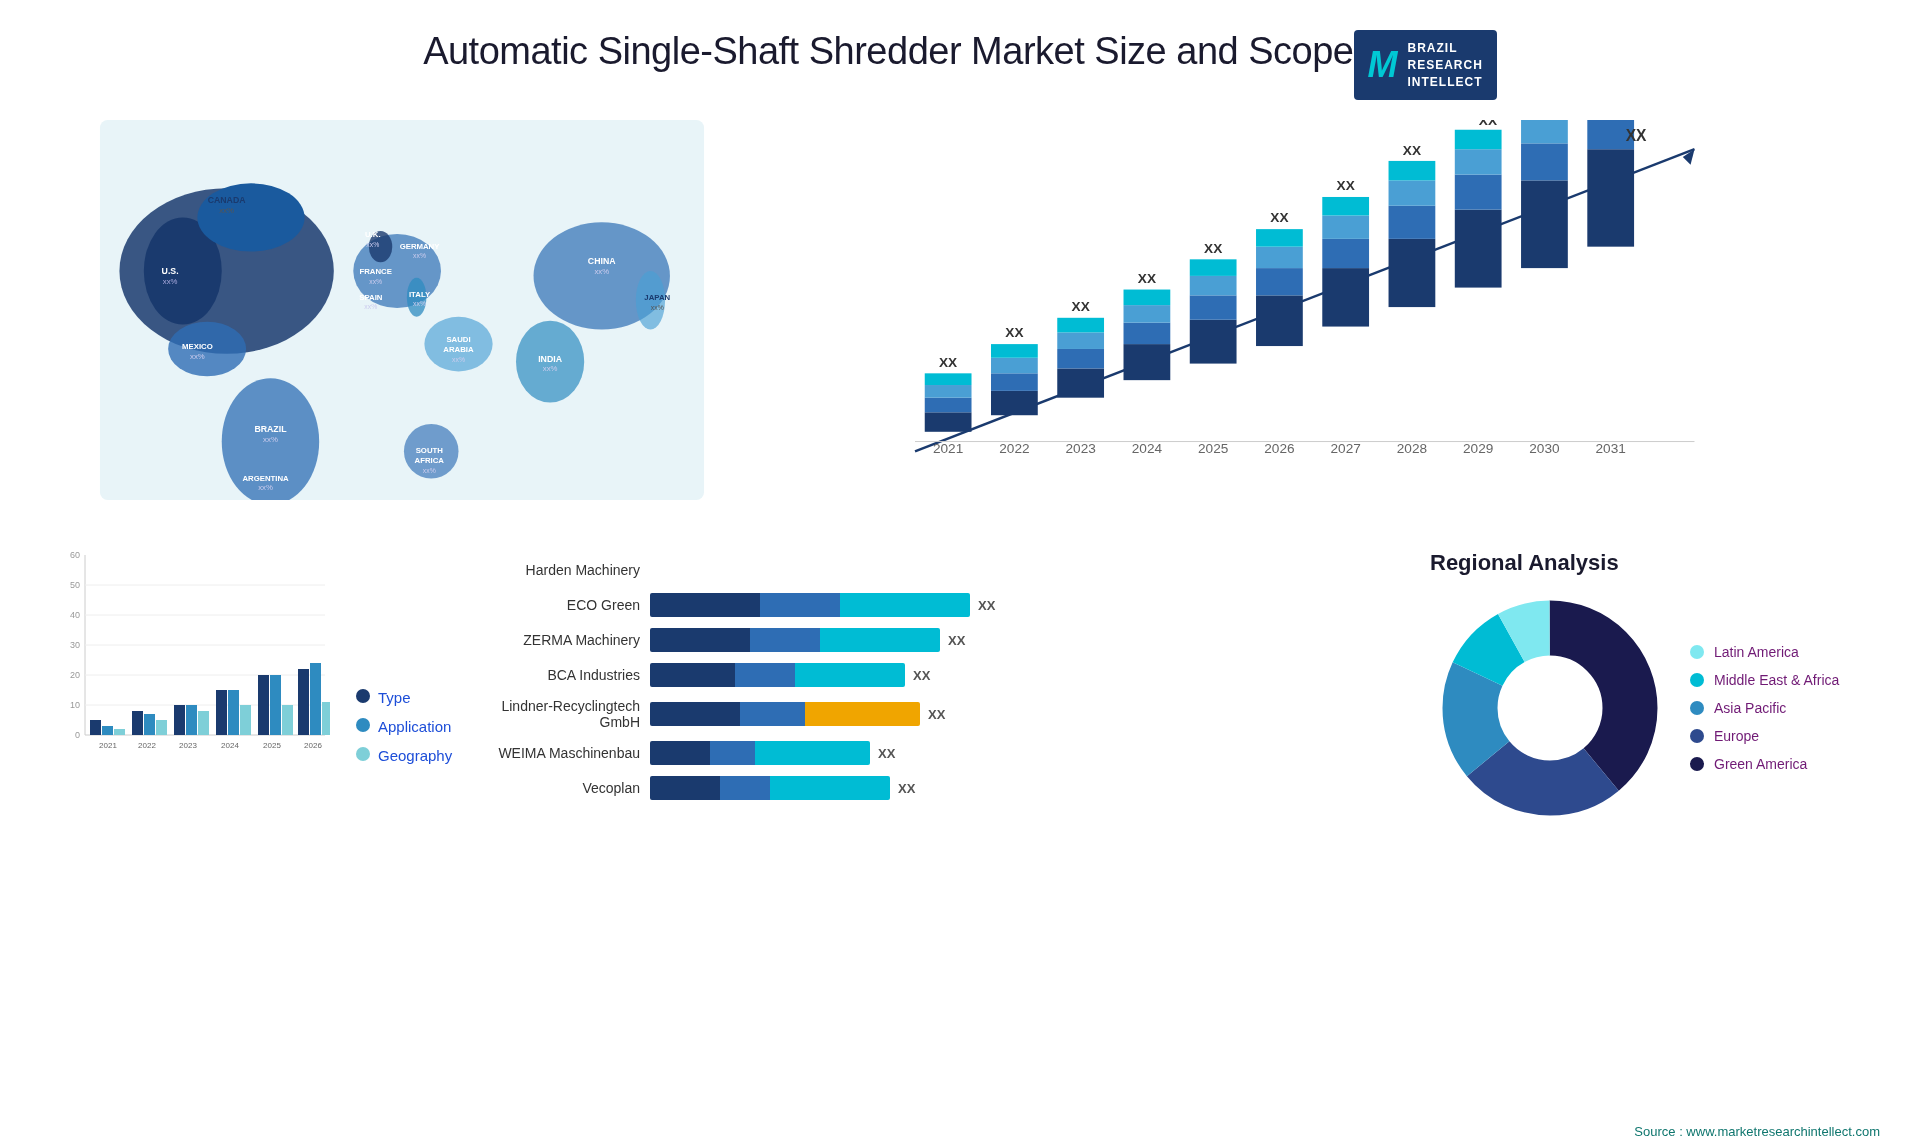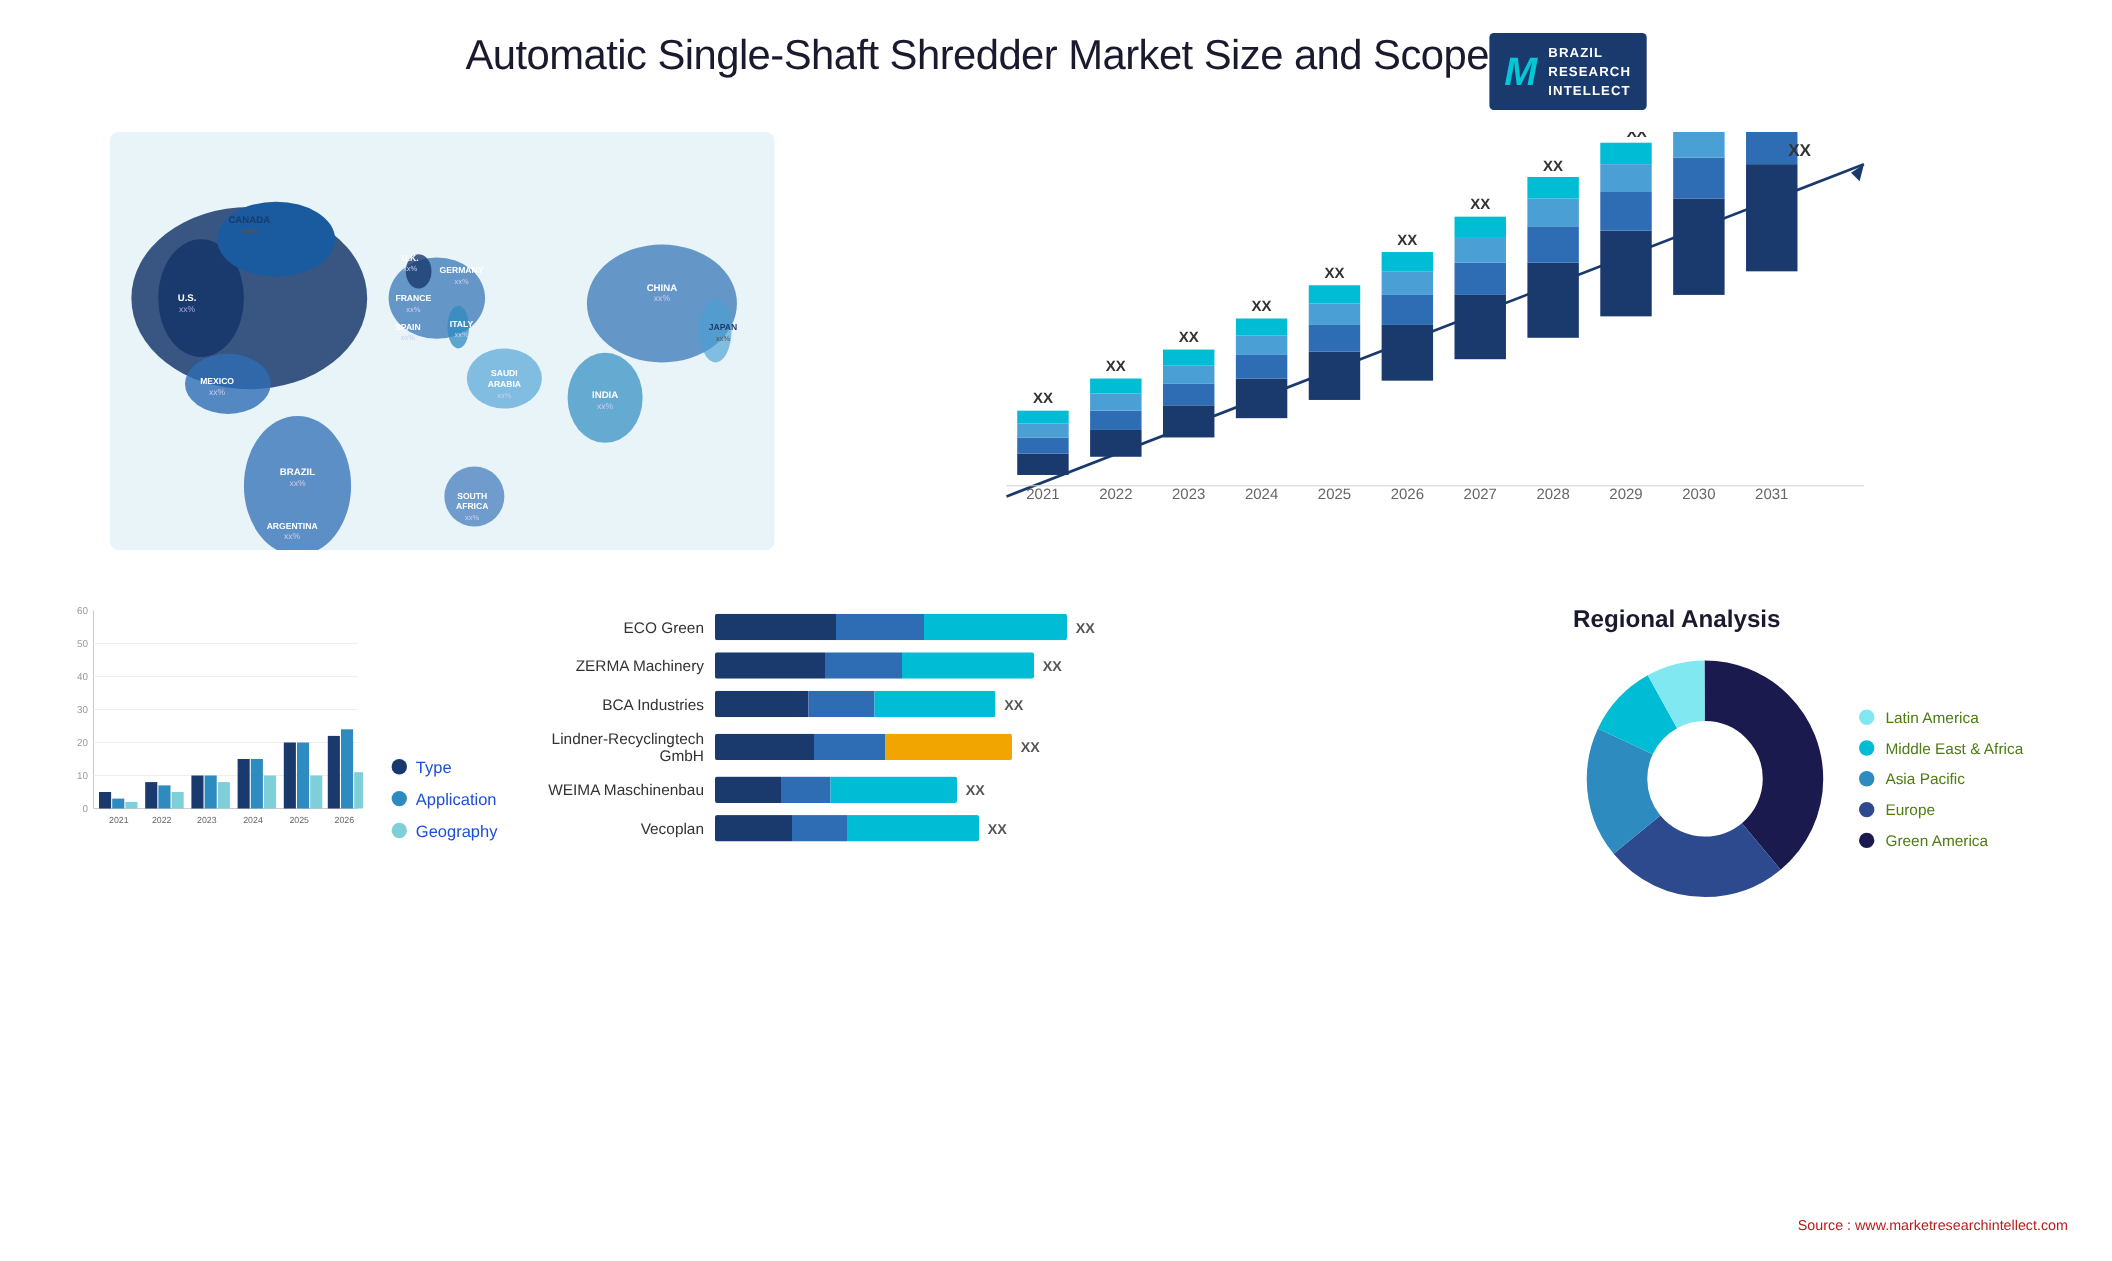--- a/index.html
+++ b/index.html
@@ -206,36 +206,36 @@
     .regional-legend {
       display: flex;
       flex-direction: column;
       gap: 12px;
     }
     .reg-legend-item {
       display: flex;
       align-items: center;
       gap: 10px;
       font-size: 14px;
-      color: #4d7c0f;
+      color: #701a75;
     }
     .reg-dot {
       width: 14px;
       height: 14px;
       border-radius: 50%;
       flex-shrink: 0;
     }
 
     
     .source-text {
       position: absolute;
-      bottom: 25px;
+      bottom: 7px;
       right: 40px;
       font-size: 13px;
-      color: #b91c1c;
+      color: #0f766e;
     }
   </style>
 </head>
 <body>
 
 <div class="header">
   <h1 class="page-title">Automatic Single-Shaft Shredder Market Size and Scope</h1>
   <div class="logo-area">
     <div class="logo-box">
       <span class="logo-m">M</span>
@@ -508,20 +508,26 @@
             <div class="legend-dot" style="background:#7ecfd8;"></div>
             <span>Geography</span>
           </div>
         </div>
       </div>
     </div>
 
     <div class="players-section">
       <div class="players-list">
 
+        <div class="player-row">
+          <div class="player-name">Harden Machinery</div>
+          <div class="player-bar-area">
+            <div class="player-bar" style="width:0px;"></div>
+          </div>
+        </div>
 
         <div class="player-row">
           <div class="player-name">ECO Green</div>
           <div class="player-bar-area">
             <div class="player-bar" style="width:320px;">
               <div style="width:110px;background:#1a3a6e;height:100%;"></div>
               <div style="width:80px;background:#2e6db4;height:100%;"></div>
               <div style="width:130px;background:#00bcd4;height:100%;"></div>
             </div>
             <span class="player-value">XX</span>

